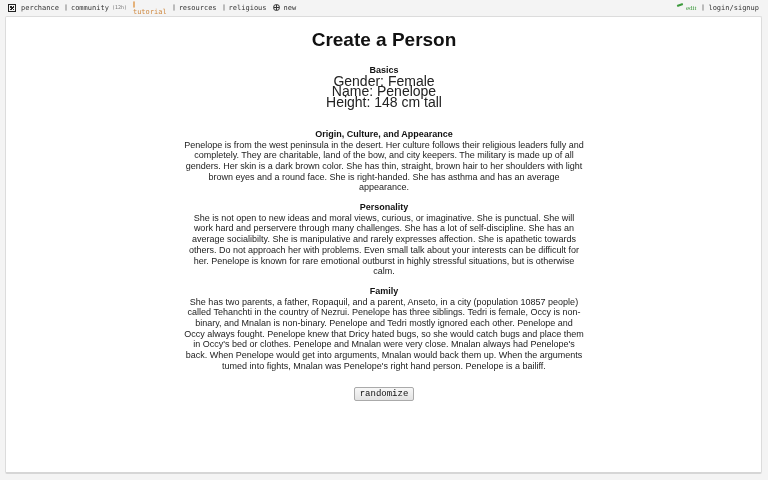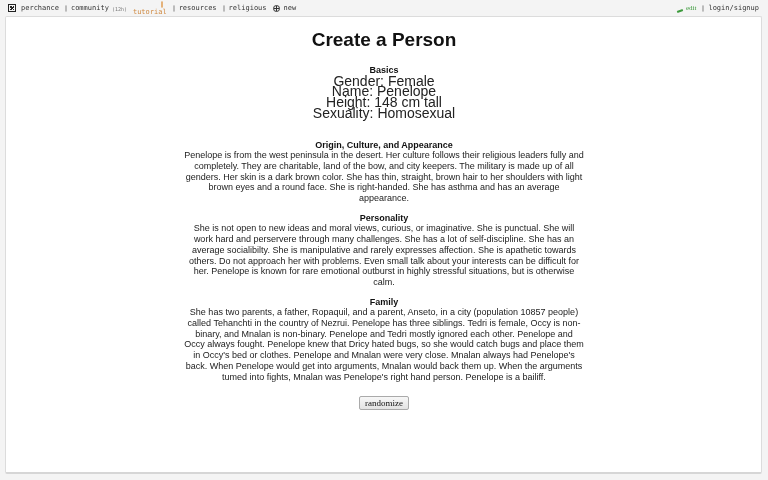--- a/index.html
+++ b/index.html
@@ -33,21 +33,21 @@
       padding-left: 8px;
     }
     .topbar .right {
       margin-left: auto;
       display: flex;
       align-items: center;
       padding-right: 9px;
     }
     .nav-item {
       display: inline-flex;
-      align-items: flex-end;
+      align-items: flex-start;
       margin-right: 6px;
       white-space: nowrap;
       cursor: pointer;
     }
     .nav-item .sep {
       display: inline-block;
       width: 2px;
       height: 7px;
       border: 1px solid #bbb;
       border-radius: 1px;
@@ -139,21 +139,21 @@
       line-height: 10.7px;
       color: #222;
       margin: 0;
     }
     .basics { margin-top: 13px; }
     .origin { margin-top: 21px; }
     .personality { margin-top: 9px; }
     .family { margin-top: 9px; }
     .randomize-wrap { margin-top: 10px; }
     .randomize {
-      font-family: Liberation Serif, serif;
+      font-family: Liberation Mono, monospace;
       font-size: 9px;
       padding: 1px 5px;
       height: 14px;
       background: linear-gradient(#f7f7f7, #e3e3e3);
       border: 1px solid #aaa;
       border-radius: 2px;
       color: #111;
       cursor: pointer;
     }
   </style>
@@ -209,21 +209,20 @@
 <div class="panel"></div>
 
 <div class="content">
   <h1>Create a Person</h1>
 
   <div class="basics">
     <div class="section-title">Basics</div>
     <div class="line">Gender: Female</div>
     <div class="line">Name: Penelope</div>
     <div class="line">Height: 148 cm tall</div>
-    <div class="line">Sexuality: Homosexual</div>
   </div>
 
   <div class="origin">
     <div class="section-title">Origin, Culture, and Appearance</div>
     <p class="para">Penelope is from the west peninsula in the desert. Her culture follows their religious leaders fully and completely. They are charitable, land of the bow, and city keepers. The military is made up of all genders. Her skin is a dark brown color. She has thin, straight, brown hair to her shoulders with light brown eyes and a round face. She is right-handed. She has asthma and has an average appearance.</p>
   </div>
 
   <div class="personality">
     <div class="section-title">Personality</div>
     <p class="para">She is not open to new ideas and moral views, curious, or imaginative. She is punctual. She will work hard and perservere through many challenges. She has a lot of self-discipline. She has an average socialibilty. She is manipulative and rarely expresses affection. She is apathetic towards others. Do not approach her with problems. Even small talk about your interests can be difficult for her. Penelope is known for rare emotional outburst in highly stressful situations, but is otherwise calm.</p>

